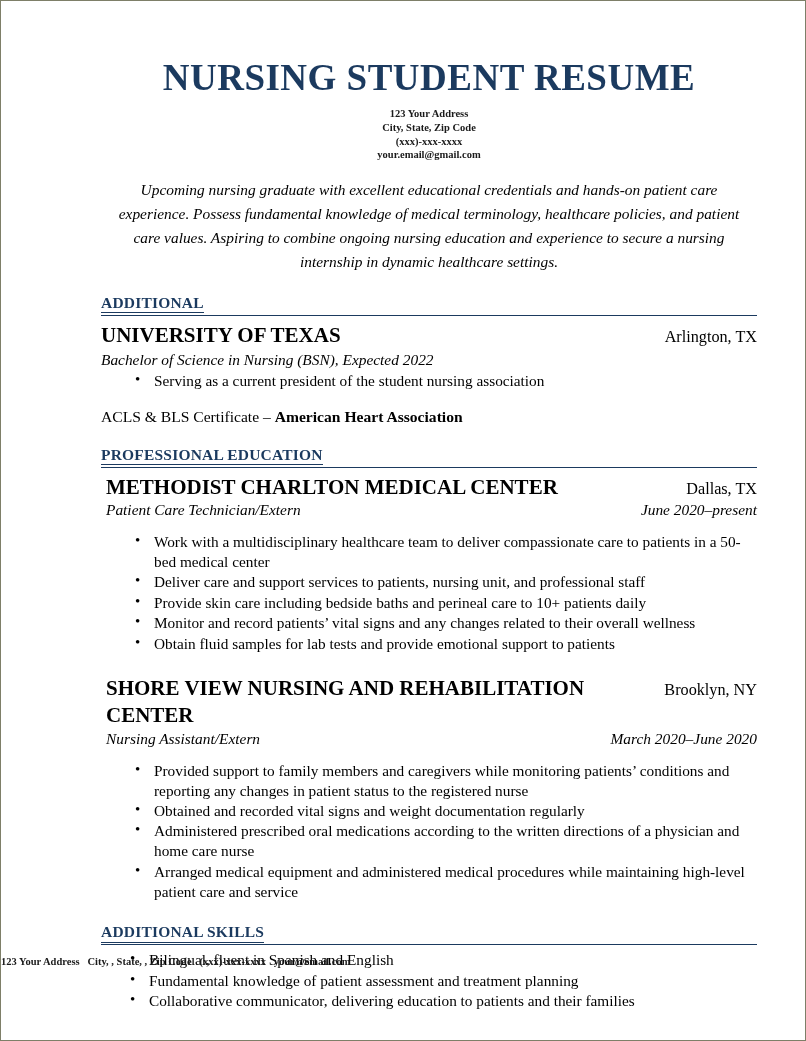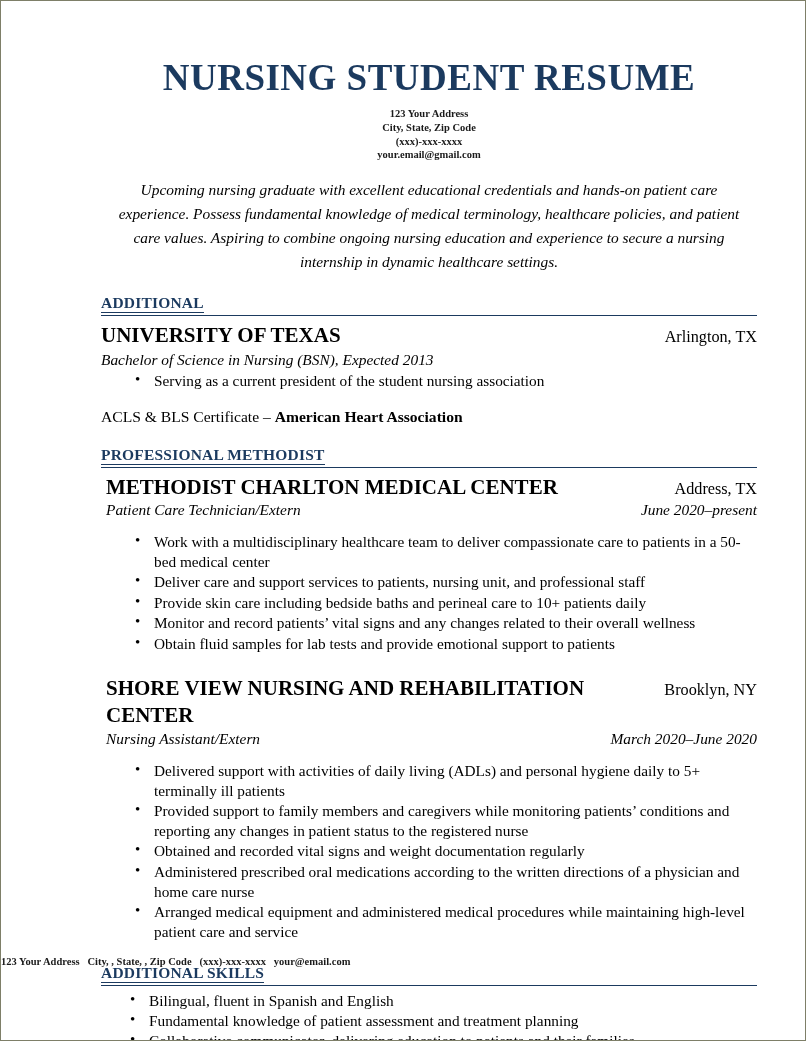--- a/index.html
+++ b/index.html
@@ -195,38 +195,38 @@
       <div class="section-head">
         <span class="section-title">ADDITIONAL</span>
       </div>
       <div class="section-rule"></div>
 
       <div class="entry">
         <div class="entry-row">
           <span class="org">UNIVERSITY OF TEXAS</span>
           <span class="loc">Arlington, TX</span>
         </div>
-        <div class="degree">Bachelor of Science in Nursing (BSN), Expected 2013</div>
+        <div class="degree">Bachelor of Science in Nursing (BSN), Expected 2022</div>
         <ul class="bullets edu tight">
           <li>Serving as a current president of the student nursing association</li>
         </ul>
         <div class="cert-line"><span>ACLS &amp; BLS Certificate – </span><b>American Heart Association</b></div>
       </div>
     </div>
 
     <div class="section">
       <div class="section-head">
-        <span class="section-title">PROFESSIONAL METHODIST</span>
+        <span class="section-title">PROFESSIONAL EDUCATION</span>
       </div>
       <div class="section-rule"></div>
 
       <div class="entry indented">
         <div class="entry-row">
           <span class="org">METHODIST CHARLTON MEDICAL CENTER</span>
-          <span class="loc">Address, TX</span>
+          <span class="loc">Dallas, TX</span>
         </div>
         <div class="entry-row">
           <span class="role">Patient Care Technician/Extern</span>
           <span class="dates">June 2020–present</span>
         </div>
         <ul class="bullets spaced">
           <li>Work with a multidisciplinary healthcare team to deliver compassionate care to patients in a 50-bed medical center</li>
           <li>Deliver care and support services to patients, nursing unit, and professional staff</li>
           <li>Provide skin care including bedside baths and perineal care to 10+ patients daily</li>
           <li>Monitor and record patients’ vital signs and any changes related to their overall wellness</li>
@@ -237,21 +237,20 @@
       <div class="entry indented" style="margin-top:22px;">
         <div class="entry-row">
           <span class="org">SHORE VIEW NURSING AND REHABILITATION CENTER</span>
           <span class="loc">Brooklyn, NY</span>
         </div>
         <div class="entry-row">
           <span class="role">Nursing Assistant/Extern</span>
           <span class="dates">March 2020–June 2020</span>
         </div>
         <ul class="bullets spaced">
-          <li>Delivered support with activities of daily living (ADLs) and personal hygiene daily to 5+ terminally ill patients</li>
           <li>Provided support to family members and caregivers while monitoring patients’ conditions and reporting any changes in patient status to the registered nurse</li>
           <li>Obtained and recorded vital signs and weight documentation regularly</li>
           <li>Administered prescribed oral medications according to the written directions of a physician and home care nurse</li>
           <li>Arranged medical equipment and administered medical procedures while maintaining high-level patient care and service</li>
         </ul>
       </div>
     </div>
 
     <div class="section" style="margin-top:22px;">
       <div class="section-head">

